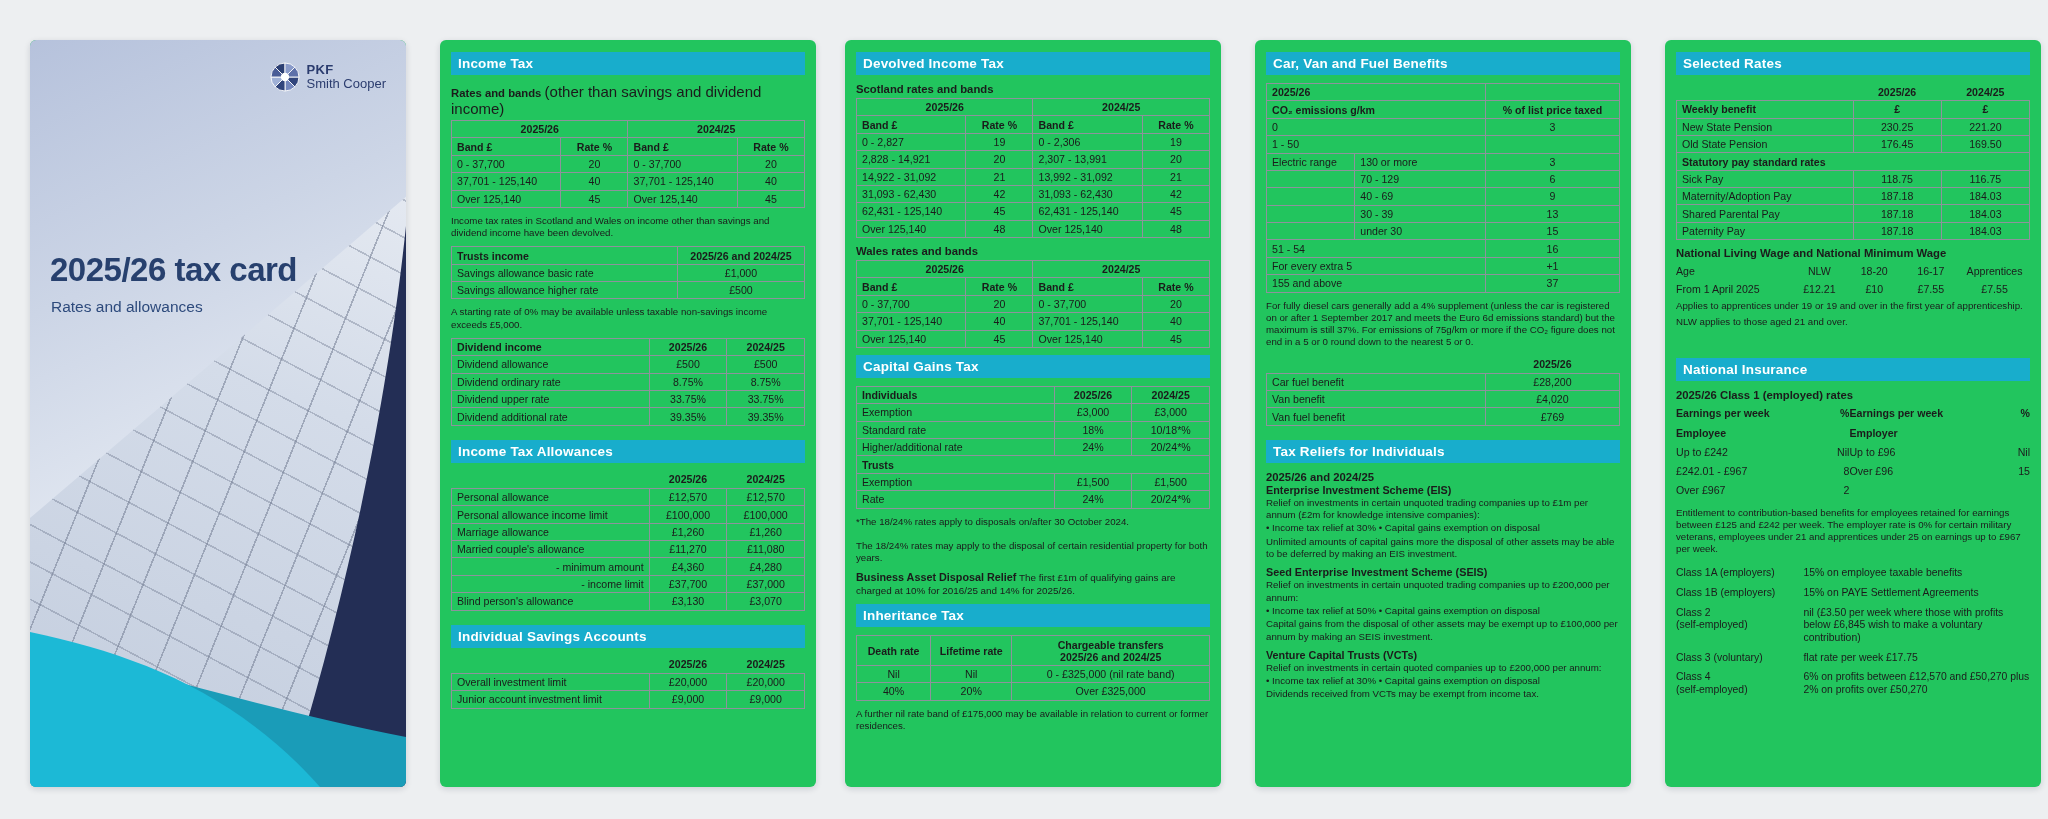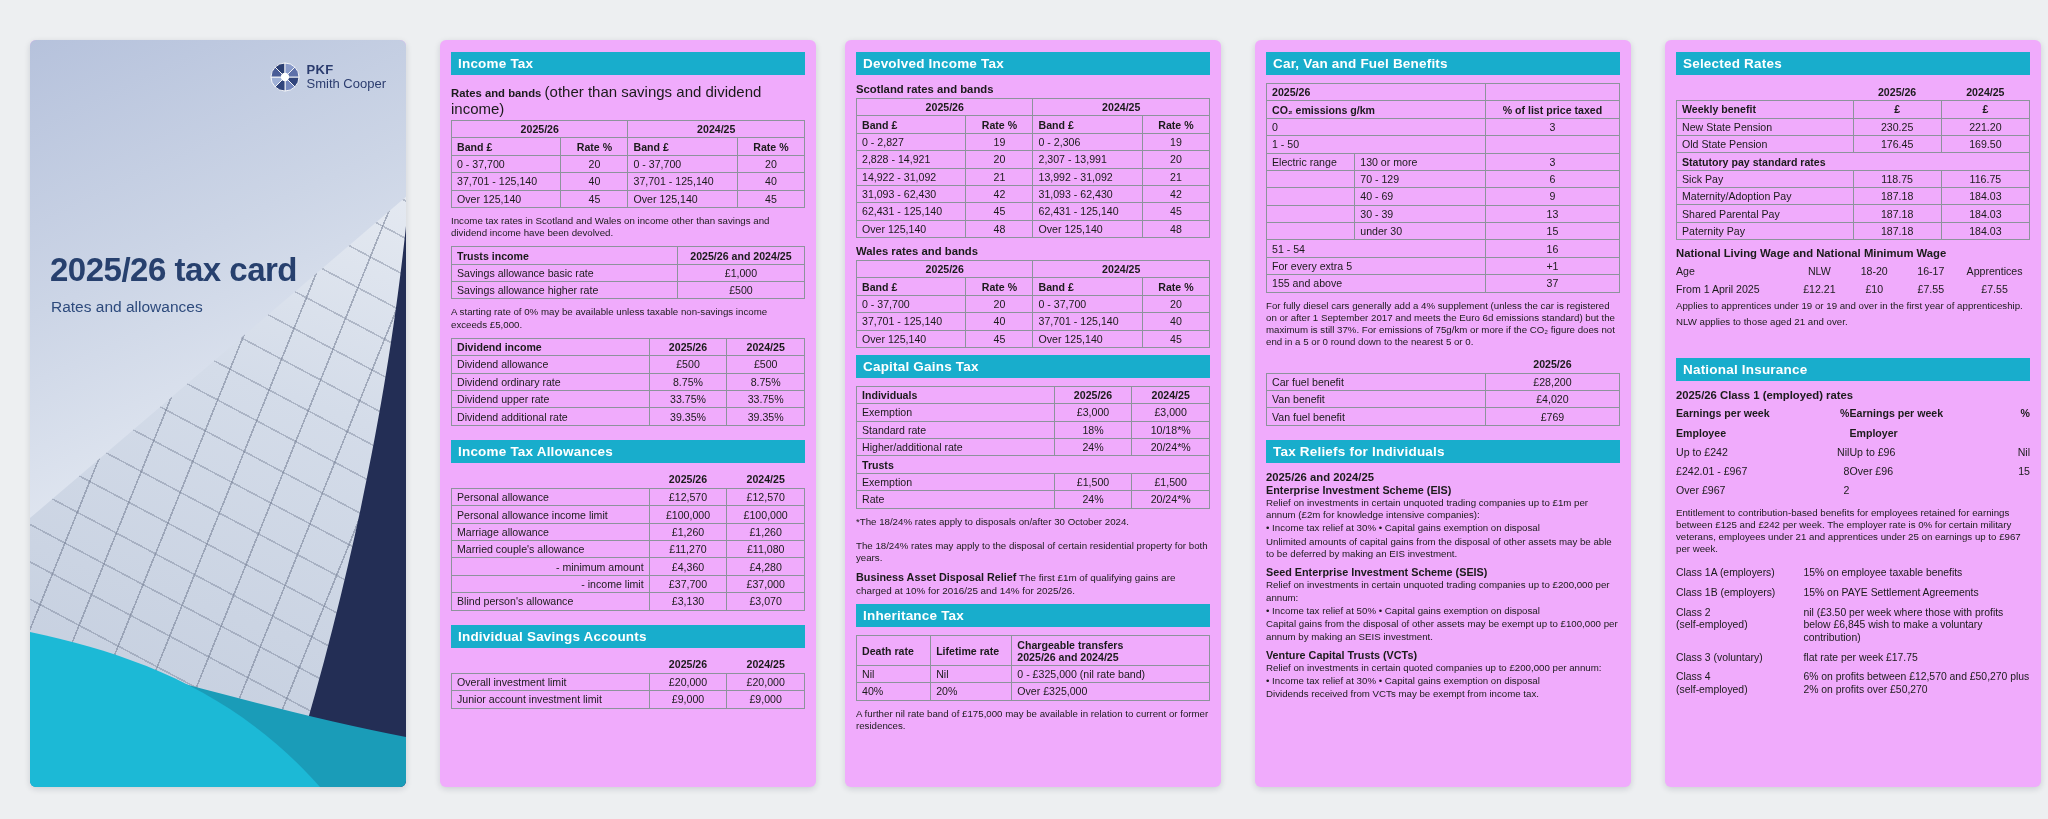--- a/index.html
+++ b/index.html
@@ -1,39 +1,39 @@
 <!DOCTYPE html>
 <html><head>
 <meta charset="utf-8">
 <style>
   *{margin:0;padding:0;box-sizing:border-box}
   html,body{width:2048px;height:819px}
   body{position:relative;overflow:hidden;background:#edeff1;font-family:"Liberation Sans",sans-serif;color:#1b1b1b}
-  .card{position:absolute;top:40px;width:376px;height:747px;background:#f0abfc;border-radius:6px;
+  .card{position:absolute;top:40px;width:376px;height:747px;background:#22c55e;border-radius:6px;
         box-shadow:0 2px 6px rgba(20,30,50,.15);overflow:hidden}
   #card1{left:30px}#card2{left:440px}#card3{left:845px}#card4{left:1255px}#card5{left:1665px}
   .inner{padding:12px 11px 0}
   .sec-h{background:#18adcc;color:#fff;font-weight:bold;font-size:13.5px;line-height:23px;height:23px;
          padding:0 7px;margin-bottom:8px;letter-spacing:.2px;white-space:nowrap}
   .mt{margin-top:14px}
   .mt-big{margin-top:30px}
   .sub{font-size:11.3px;font-weight:bold;margin:2px 0 3px}
   .sub .lite{font-weight:normal;font-size:15px}
   .note{font-size:9.7px;line-height:1.26;margin:3px 0 7px}
   table{width:100%;border-collapse:collapse;font-size:10.6px;margin:1px 0 7px;table-layout:fixed}
   td{border:1px solid #8d939c;padding:2.2px 5px;overflow:hidden;vertical-align:middle}
   tr.nb td{border:none;font-weight:bold;text-align:center;padding:2.6px 5px}
   tr.b td{font-weight:bold}
   tr.hd td{font-weight:bold;text-align:center}
   tr.hd2 td{font-weight:bold}
   td.b{font-weight:normal}td.al-r{text-align:right}
   .t4 td:nth-child(even){text-align:center}
   .t3 td:nth-child(2),.t3 td:nth-child(3){text-align:center}
   .t2v td:nth-child(2){text-align:center}
-  .tiht td{text-align:left;white-space:pre-line}
+  .tiht td{text-align:center;white-space:pre-line}
   .tcar td:last-child{text-align:center}
   .plain td{border:none;padding:2.8px 0}
   .tnlw td:not(:first-child){text-align:center}
   .tnlw{margin-bottom:2px}
   .tni td{border:none;padding:3.6px 0}
   .tclasses td{border:none;vertical-align:top;padding:3.5px 0;white-space:pre-line;font-size:10.4px;line-height:1.22}
   .rel-years{font-size:11.3px;font-weight:bold;margin:0 0 1px}
   .rel-title{font-size:10.8px;font-weight:bold;margin:6px 0 1px}
   .rel-lines p{font-size:9.7px;line-height:1.27;margin:0 0 1px}
   .badr{font-size:9.9px;line-height:1.27;margin:4px 0 7px}
@@ -527,21 +527,21 @@
           </tr>
         </tbody>
     </table>
     <div class="sec-h mt">Tax Reliefs for Individuals</div>
     <div class="rel-years">2025/26 and 2024/25</div>
     <div>
       <div class="rel-title" style="margin-top:0">Enterprise Investment Scheme (EIS)</div>
       <div class="rel-lines">
           <p>Relief on investments in certain unquoted trading companies up to £1m per annum (£2m for knowledge intensive companies):</p>
           <p>• Income tax relief at 30% • Capital gains exemption on disposal</p>
-          <p>Unlimited amounts of capital gains from the disposal of other assets may be able to be deferred by making an EIS investment.</p>
+          <p>Unlimited amounts of capital gains more the disposal of other assets may be able to be deferred by making an EIS investment.</p>
         </div>
     </div>
     <div>
       <div class="rel-title">Seed Enterprise Investment Scheme (SEIS)</div>
       <div class="rel-lines">
           <p>Relief on investments in certain unquoted trading companies up to £200,000 per annum:</p>
           <p>• Income tax relief at 50% • Capital gains exemption on disposal</p>
           <p>Capital gains from the disposal of other assets may be exempt up to £100,000 per annum by making an SEIS investment.</p>
         </div>
     </div>

